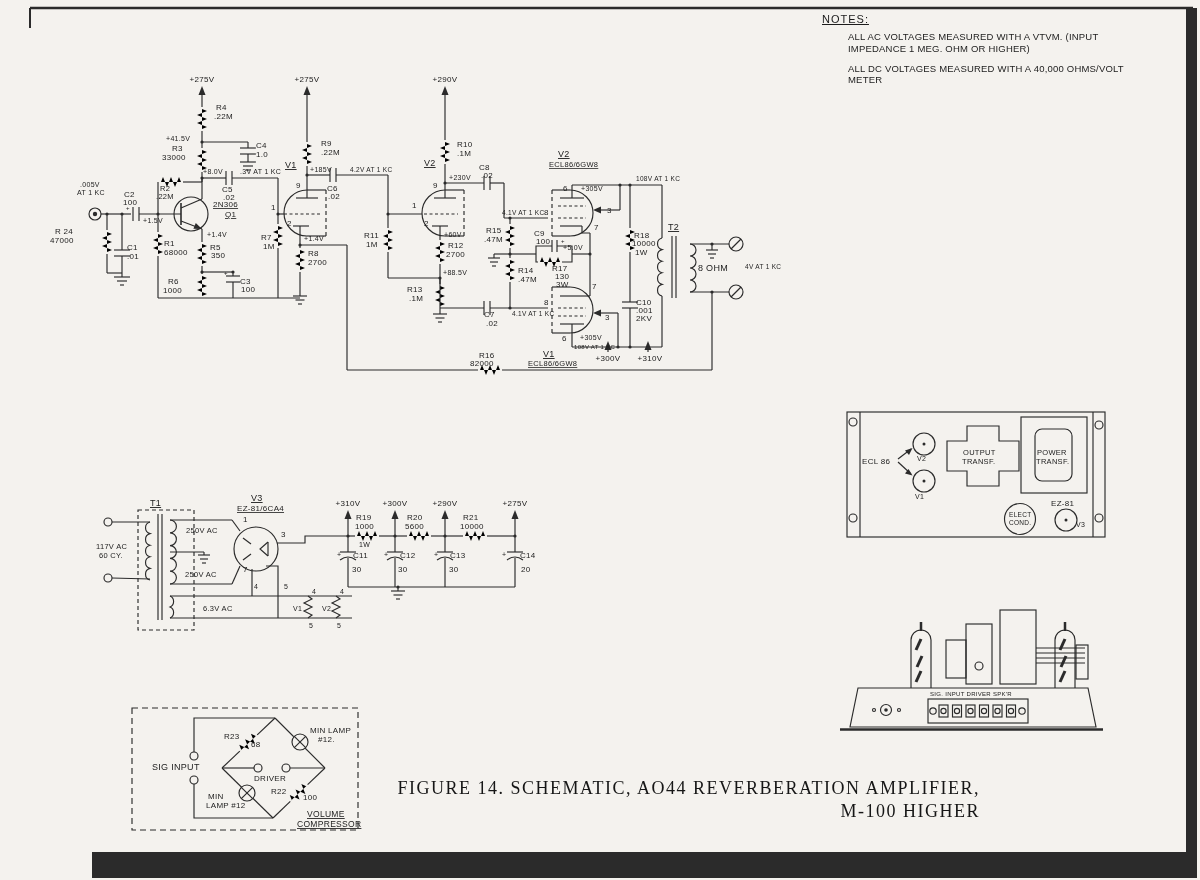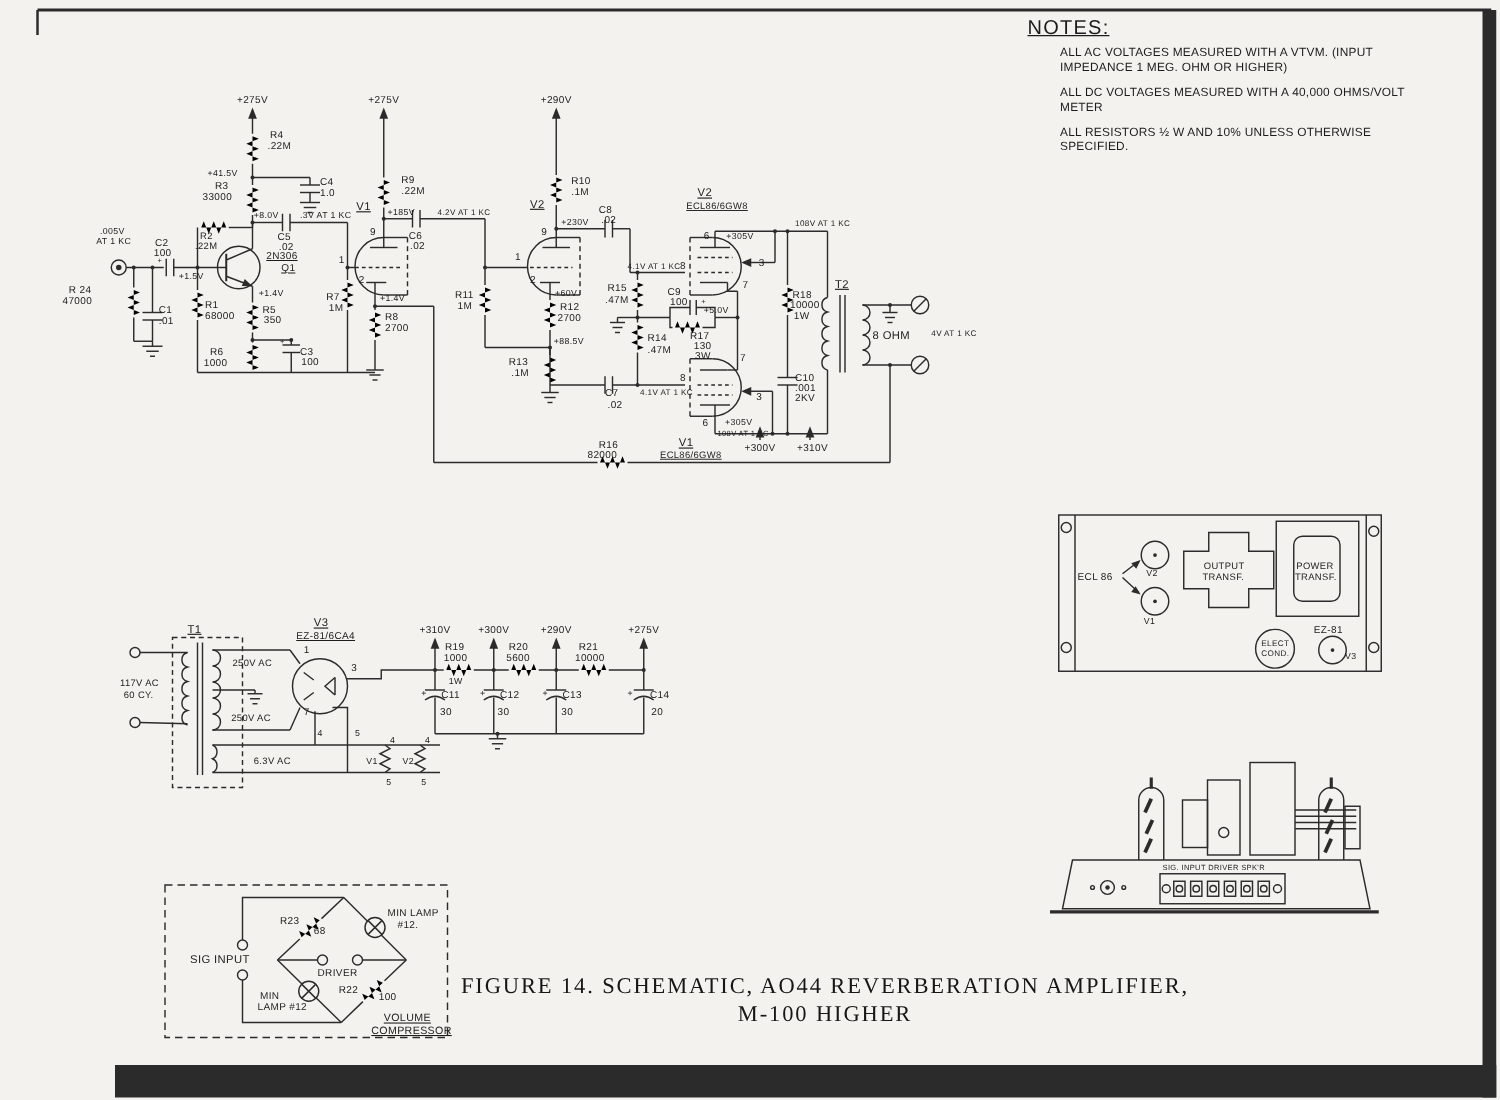--- a/index.html
+++ b/index.html
@@ -7,23 +7,23 @@
         font-family:"Liberation Sans",sans-serif;color:#1c1c1c;}
   svg{position:absolute;left:0;top:0;}
   .wires path,.wires line,.wires polyline,.wires circle,.wires rect,.wires polygon{
         stroke:#2b2b2b;fill:none;stroke-width:1.15;}
   .wires .fil{fill:#2b2b2b;stroke:none;}
   .wires .thk{stroke-width:1.6;}
   .wires .dsh{stroke-dasharray:4,3;}
   .wires .dsh2{stroke-dasharray:3,2.5;}
   #labels-layer text{fill:#1c1c1c;font-family:"Liberation Sans",sans-serif;letter-spacing:.3px;}
   #notes{position:absolute;left:822px;top:13px;width:330px;font-size:9.5px;line-height:1.25;}
-  #notes .ttl{font-size:16px;letter-spacing:1px;text-decoration:underline;margin-bottom:4px;}
+  #notes .ttl{font-size:11px;letter-spacing:1px;text-decoration:underline;margin-bottom:4px;}
   #notes .itm{margin-left:26px;margin-bottom:8px;letter-spacing:.2px;}
-  #caption{position:absolute;left:340px;top:778px;width:640px;text-align:center;
+  #caption{position:absolute;left:340px;top:778px;width:640px;text-align:right;
         font-family:"Liberation Serif",serif;font-size:18px;letter-spacing:1.5px;color:#161616;}
   #caption .c2{margin-top:2px;}
 </style>
 </head>
 <body>
 
 <div id="page">
 
 <svg width="1200" height="880" viewBox="0 0 1200 880">
 <defs>
@@ -671,21 +671,20 @@
         <text x="1051" y="506" font-size="8">EZ-81</text>
         <text x="1076" y="527" font-size="7">V3</text>
         <text x="930" y="696" font-size="6">SIG. INPUT DRIVER SPK'R</text>
       </g>
 </svg>
 
 <div id="notes">
   <div class="ttl">NOTES:</div>
   <div class="itm">ALL AC VOLTAGES MEASURED WITH A VTVM. (INPUT IMPEDANCE 1 MEG. OHM OR HIGHER)</div>
   <div class="itm">ALL DC VOLTAGES MEASURED WITH A 40,000 OHMS/VOLT METER</div>
-  <div class="itm">ALL RESISTORS ½ W AND 10% UNLESS OTHERWISE SPECIFIED.</div>
 </div>
 
 <div id="caption">
   <div class="c1">FIGURE 14. SCHEMATIC, AO44 REVERBERATION AMPLIFIER,</div>
   <div class="c2">M-100 HIGHER</div>
 </div>
 
 </div>
 
 </body></html>

